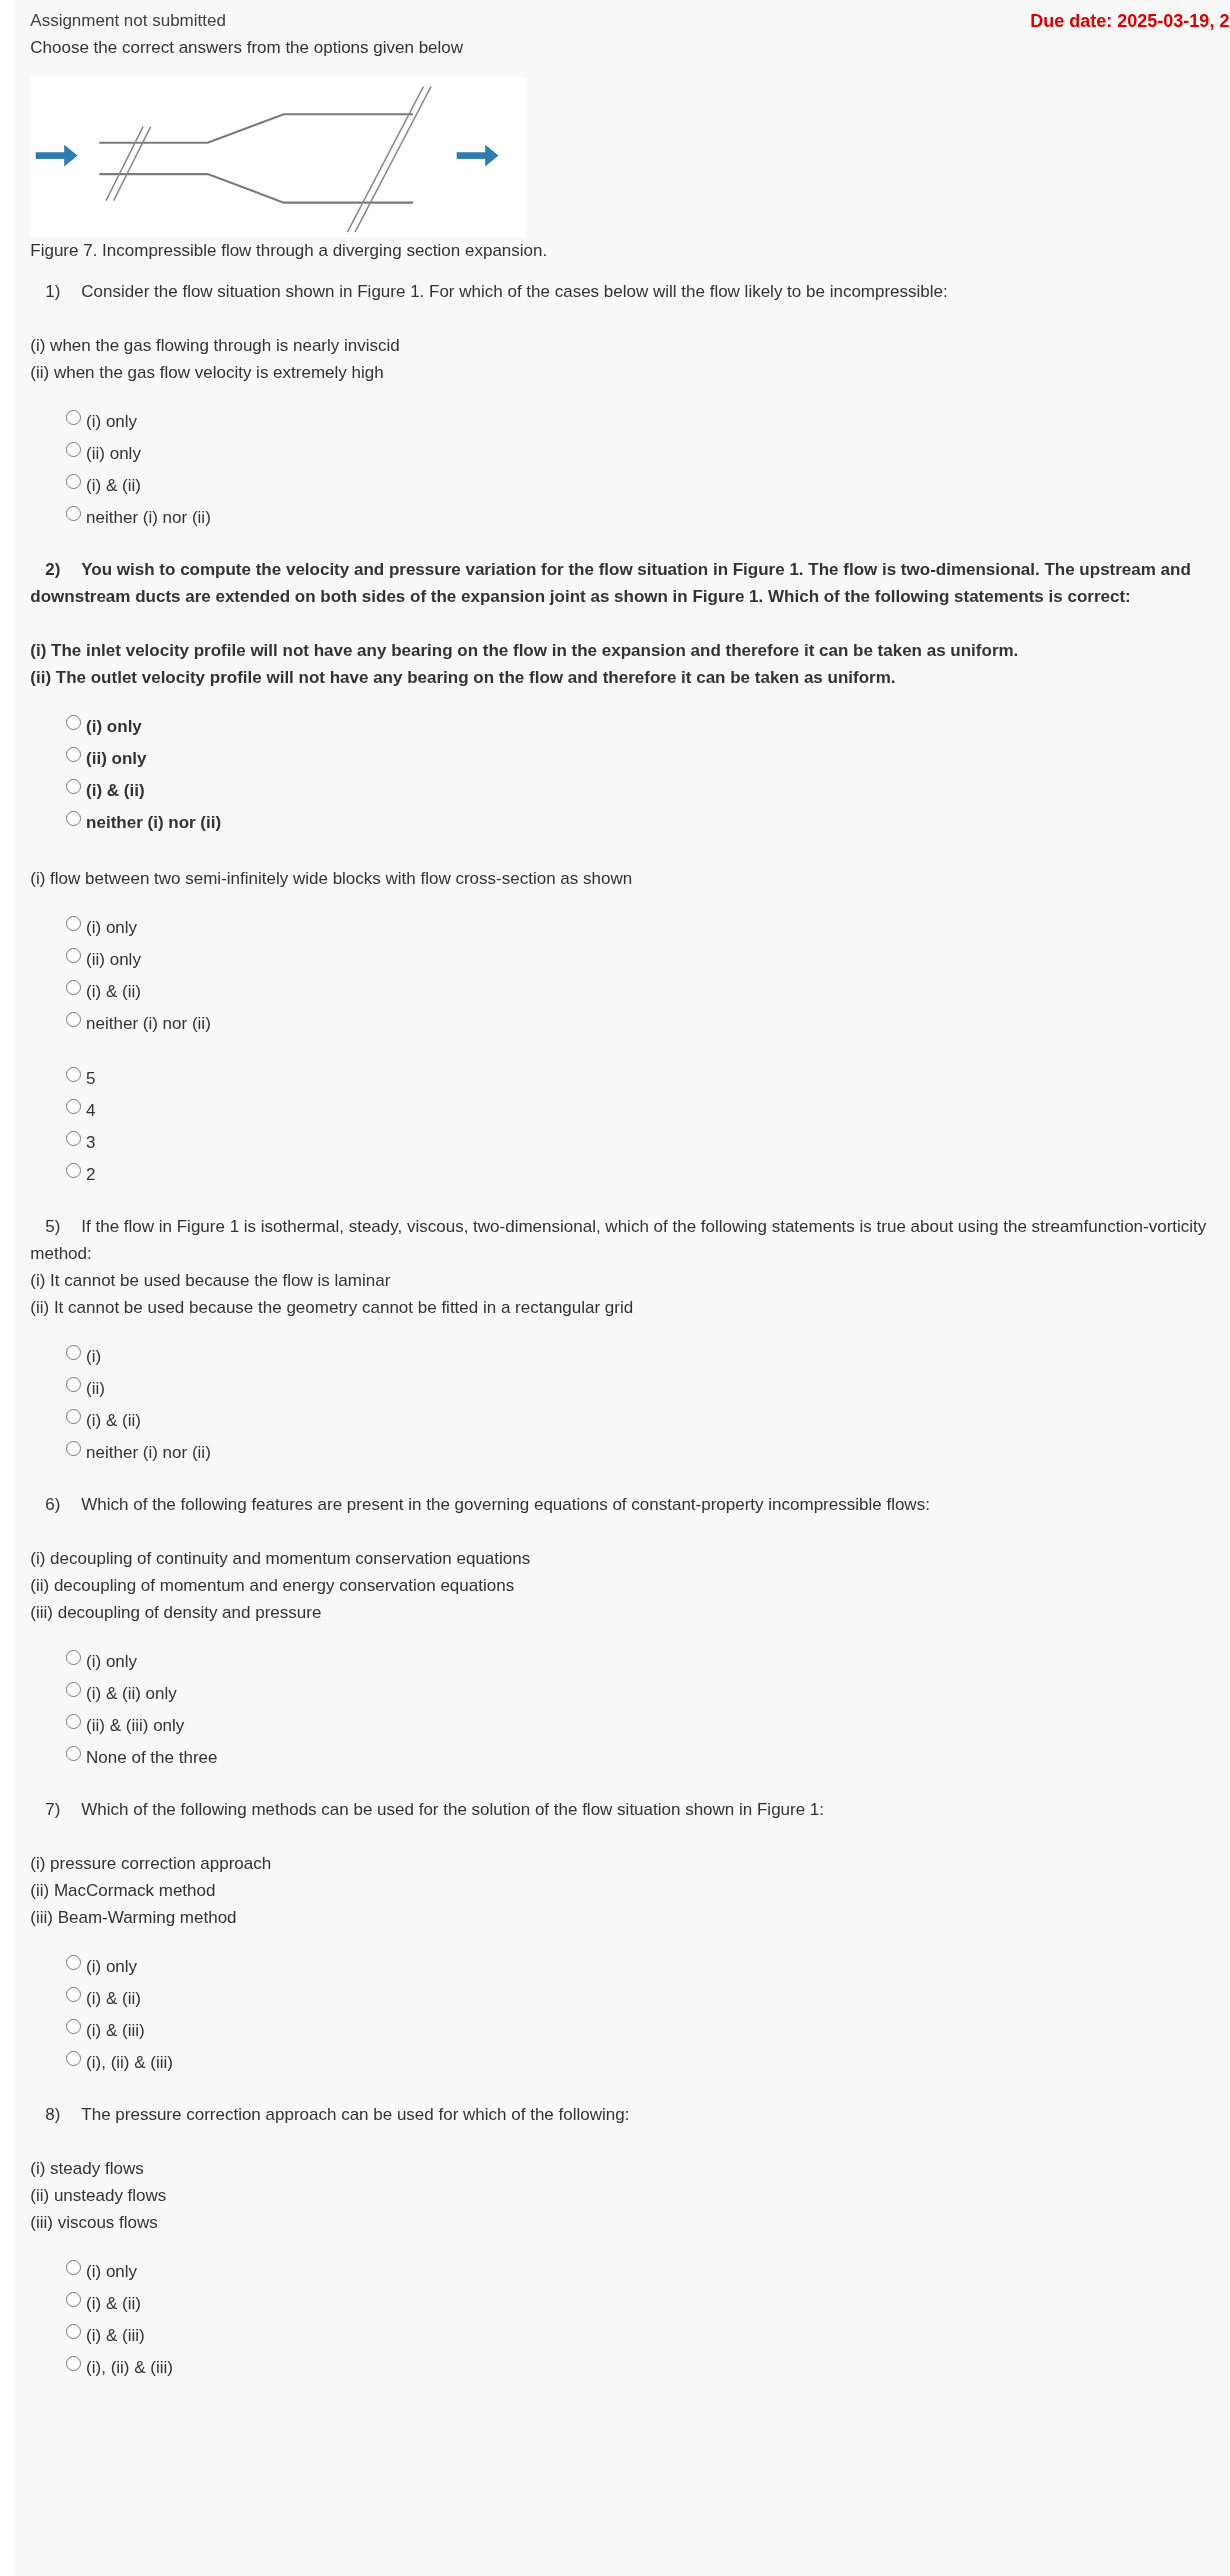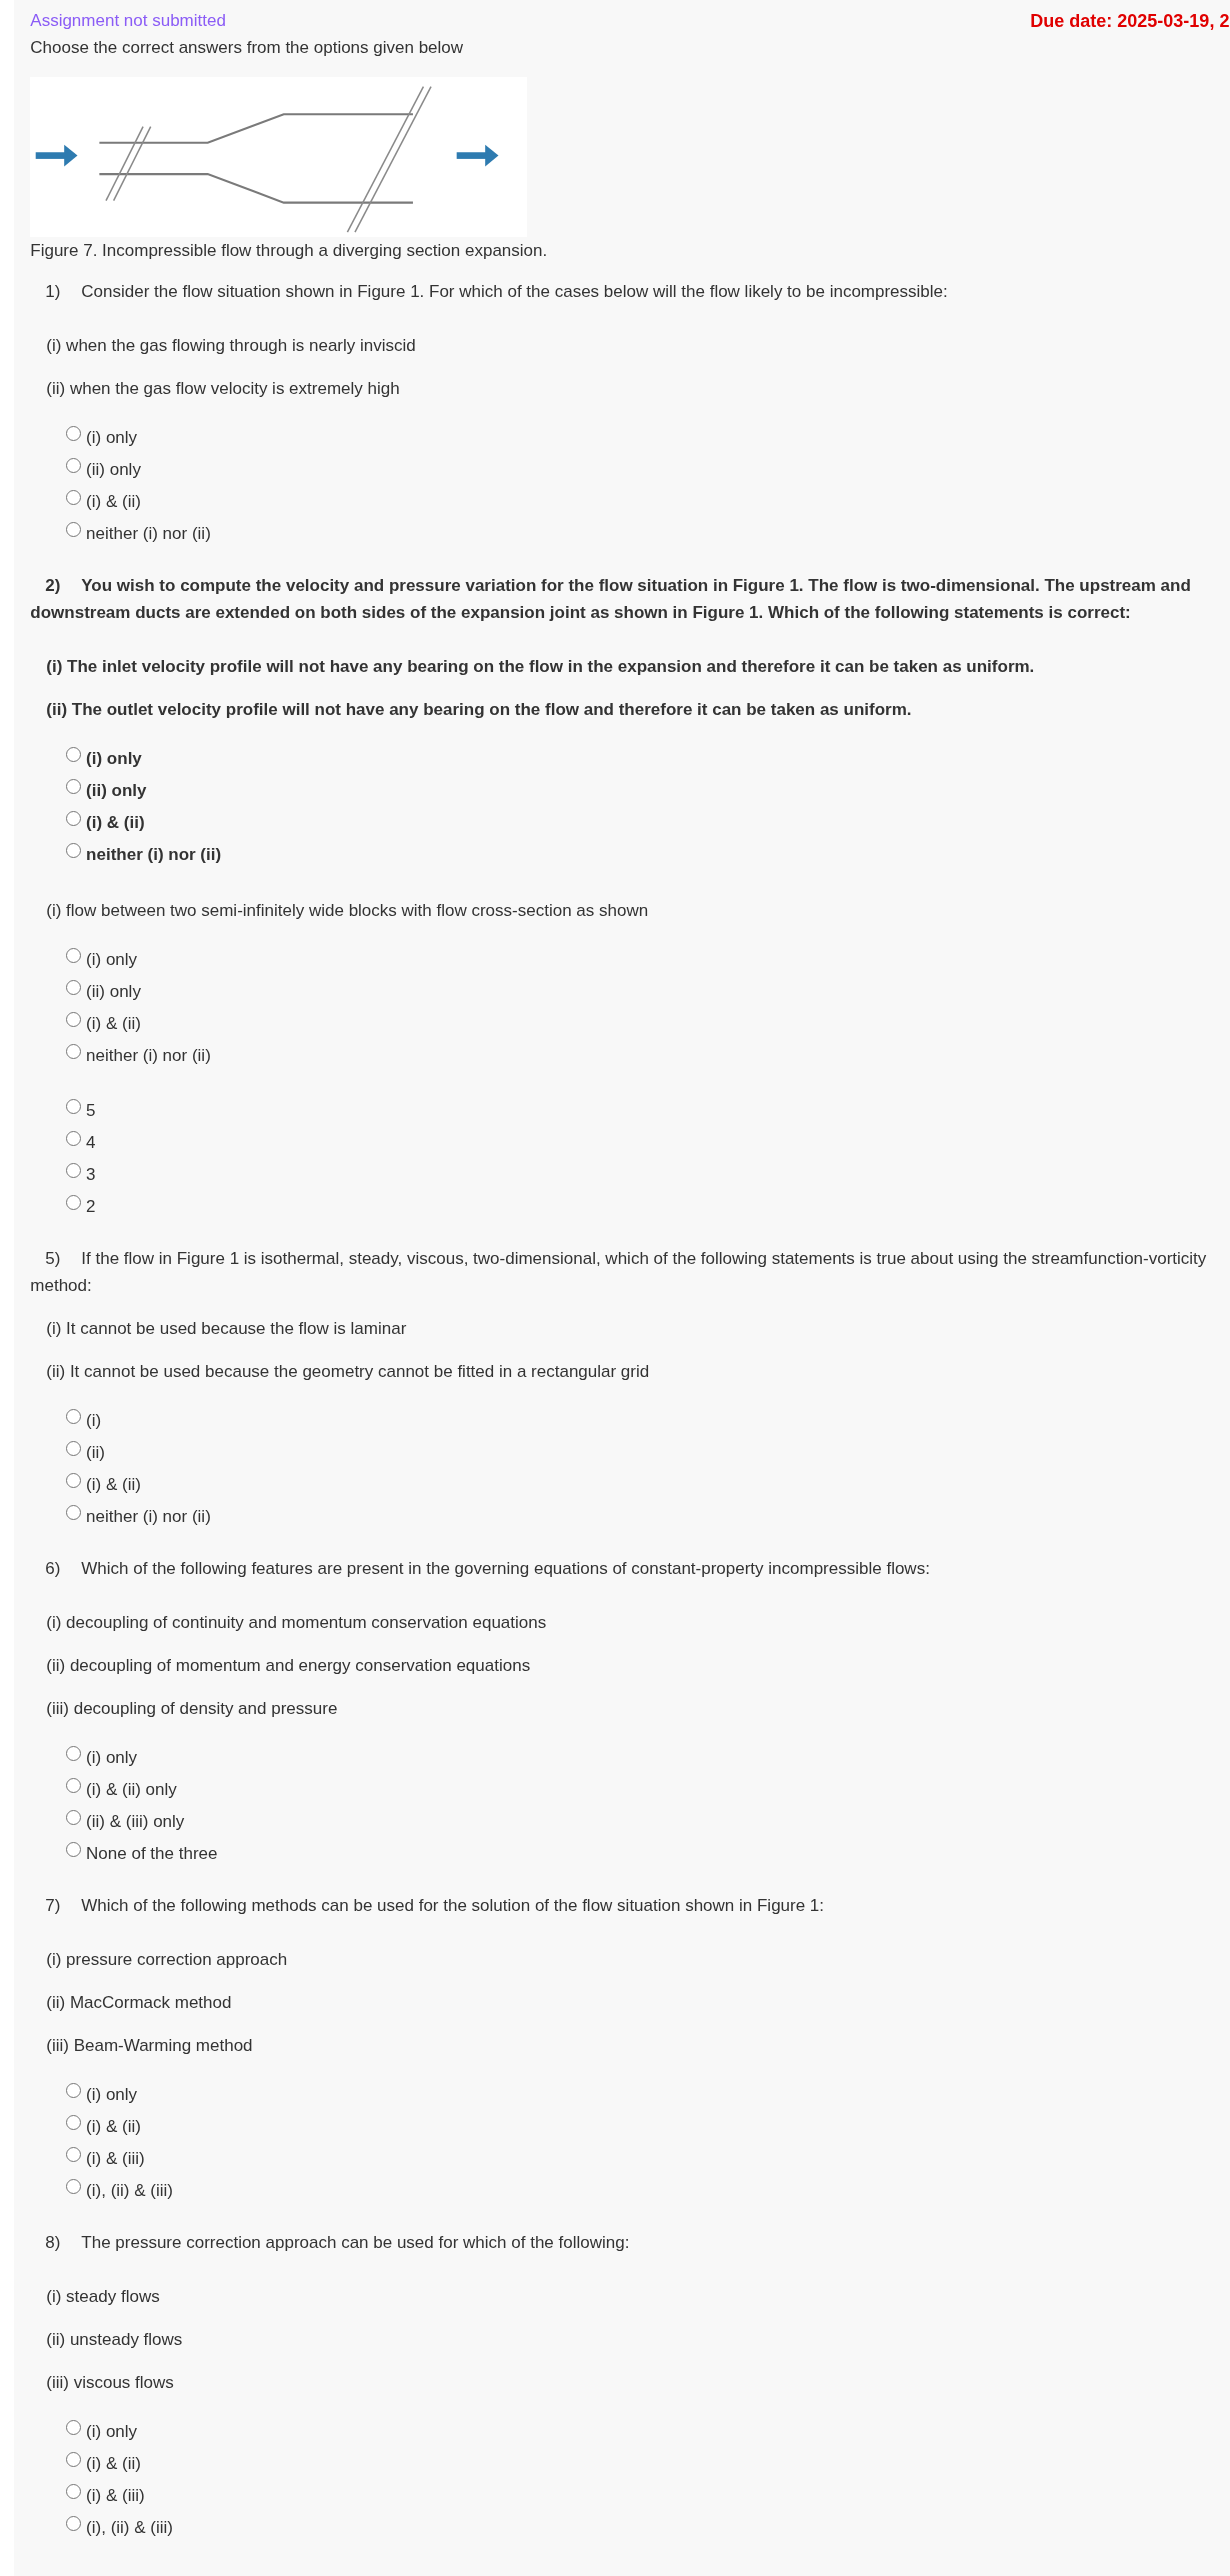--- a/index.html
+++ b/index.html
@@ -31,21 +31,21 @@
     }
     .topbar {
       position: relative;
       height: 34px;
     }
     .status {
       position: absolute;
       left: 0;
       top: 10.5px;
       font-size: 17px;
-      color: #8b5cf6;
+      color: #404040;
     }
     .due {
       position: absolute;
       left: 1000px;
       top: 10.5px;
       font-size: 18px;
       font-weight: bold;
       color: #e00000;
       white-space: nowrap;
     }
@@ -78,21 +78,21 @@
       padding-left: 15px;
       width: 36px;
     }
     .stmts {
       margin-top: 27px;
     }
     .stmts.tight {
       margin-top: 0;
     }
     .stmt {
-      margin: 16px;
+      margin: 0;
     }
     .options {
       margin-top: 19px;
       padding-left: 36px;
     }
     .option {
       display: flex;
       align-items: center;
       height: 32px;
       cursor: pointer;

